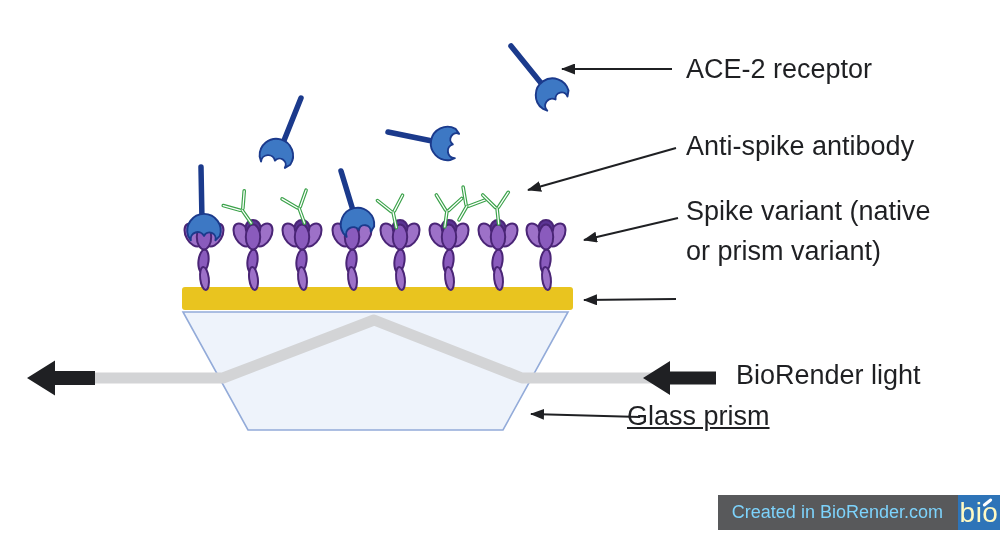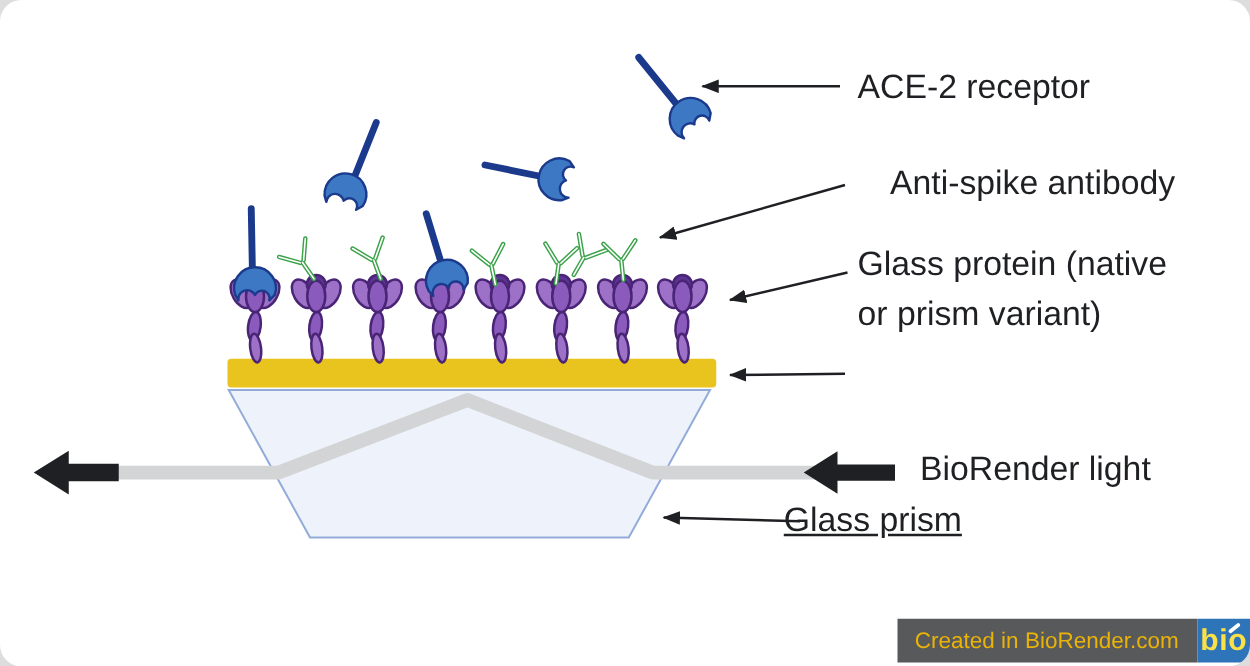--- a/index.html
+++ b/index.html
@@ -3,34 +3,34 @@
 <meta charset="utf-8">
 <style>
   :root{
     --c-gold:#e9c41f; --c-purple:#9d71c8; --c-purple_front:#8a5bbd; --c-purple_dark:#5b3494;
     --c-purple_outline:#4a2576; --c-green:#3ba24a; --c-blue:#3d78c4; --c-navy:#1b3a8c;
     --c-beam:#d3d4d6; --c-prism:#eef3fb; --c-prism_border:#93abd9; --c-ink:#1f2023;
     --c-footer_gray:#58595b; --c-brand_blue:#2e74b8; --c-white:#ffffff;
   }
   *{margin:0;padding:0;box-sizing:border-box;}
   body{background:#dddddd;font-family:"Liberation Sans",sans-serif;}
-  .stage{position:relative;width:1000px;height:533px;background:var(--c-white);overflow:hidden;margin:0 auto;border-radius:17px;}
+  .stage{position:relative;width:1000px;height:533px;background:var(--c-white);overflow:hidden;margin:0 auto;}
   .art{position:absolute;left:0;top:0;}
   .lbl{position:absolute;color:var(--c-ink);font-size:27px;line-height:40px;white-space:pre;}
   .lbl-ace2{left:686px;top:49px;}
-  .lbl-ab{left:686px;top:126px;margin-left:26px;}
+  .lbl-ab{left:686px;top:126px;}
   .lbl-spike{left:686px;top:191px;white-space:normal;width:290px;}
   .lbl-gold{left:686px;top:279px;}
   .lbl-incident{left:736px;top:355px;}
   .lbl-glass{left:627px;top:396px;text-decoration:underline;}
   .footer{position:absolute;top:495px;right:0;height:35px;display:flex;align-items:stretch;}
-  .footer-text{background:var(--c-footer_gray);color:#eab308;font-size:18px;display:flex;align-items:center;padding:0 15px 0 14px;}
+  .footer-text{background:var(--c-footer_gray);color:#7dd3fc;font-size:18px;display:flex;align-items:center;padding:0 15px 0 14px;}
   .footer-text b{font-weight:normal;text-align:right;}
   .footer-logo{background:var(--c-brand_blue);width:42px;display:flex;align-items:center;justify-content:center;position:relative;}
-  .footer-logo span{color:#fde047;font-weight:bold;font-size:24px;letter-spacing:0.5px;line-height:1;}
+  .footer-logo span{color:#fef9c3;font-weight:normal;font-size:28px;letter-spacing:0.5px;line-height:1;}
   .footer-logo .accent{position:absolute;width:11px;height:3px;background:#ffffff;border-radius:2px;transform:rotate(-38deg);top:6px;right:7px;}
 </style>
 </head>
 <body>
 
 <div class="stage">
 
   <svg class="art" width="1000" height="533" viewBox="0 0 1000 533">
     <defs>
       <marker id="mk-arrow" markerUnits="userSpaceOnUse" markerWidth="14" markerHeight="11" refX="13" refY="5.5" orient="auto">
@@ -140,21 +140,21 @@
       <line x1="672" y1="69" x2="562" y2="69" marker-end="url(#mk-arrow)"></line>
       <line x1="676" y1="148" x2="528" y2="190" marker-end="url(#mk-arrow)"></line>
       <line x1="678" y1="218" x2="584" y2="240" marker-end="url(#mk-arrow)"></line>
       <line x1="676" y1="299" x2="584" y2="300" marker-end="url(#mk-arrow)"></line>
       <line x1="640" y1="417" x2="531" y2="414" marker-end="url(#mk-arrow)"></line>
     </g>
   </svg>
 
   <div class="lbl lbl-ace2">ACE-2 receptor</div>
   <div class="lbl lbl-ab">Anti-spike antibody</div>
-  <div class="lbl lbl-spike"><span>Glass protein (native</span><br><span>or prism variant)</span></div>
+  <div class="lbl lbl-spike"><span>Spike variant (native</span><br><span>or prism variant)</span></div>
   <div class="lbl lbl-incident">BioRender light</div>
   <div class="lbl lbl-glass">Glass prism</div>
 
   <div class="footer">
     <div class="footer-text"><span>Created in </span>&nbsp;<b>BioRender.com</b></div>
     <div class="footer-logo">
       <span>bio</span>
       <div class="accent"></div>
     </div>
   </div>

